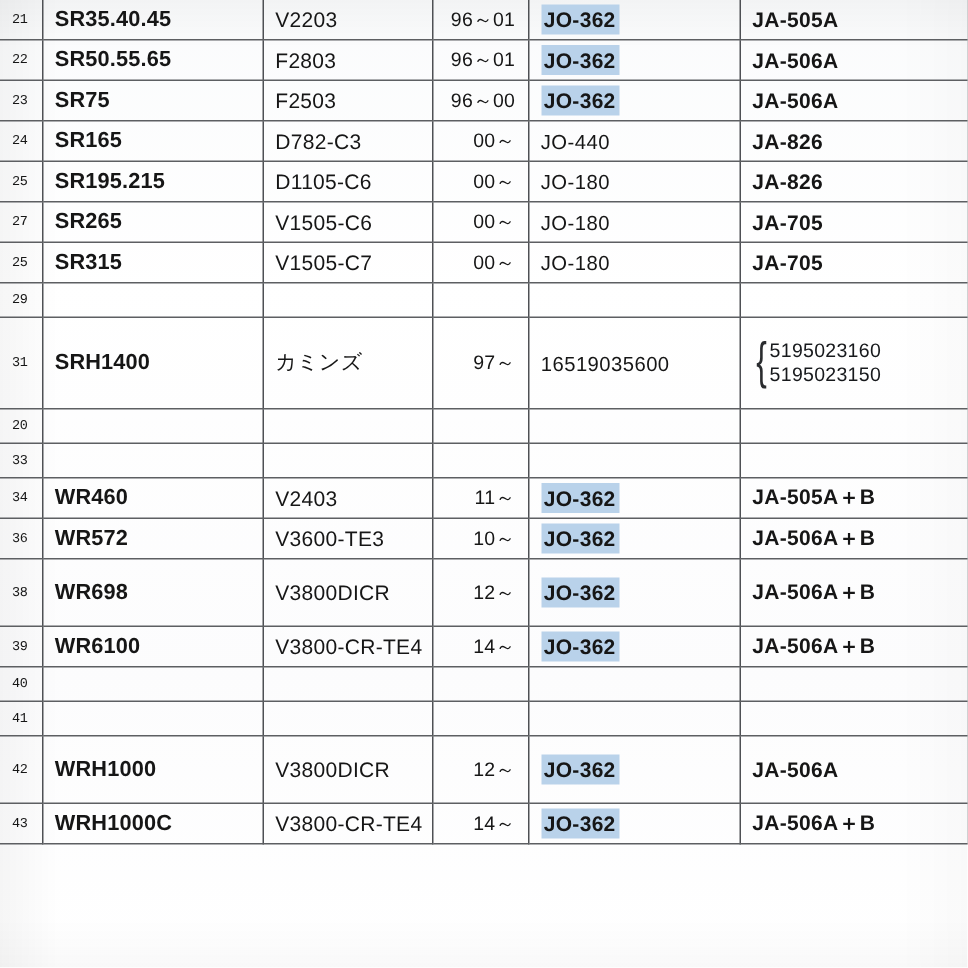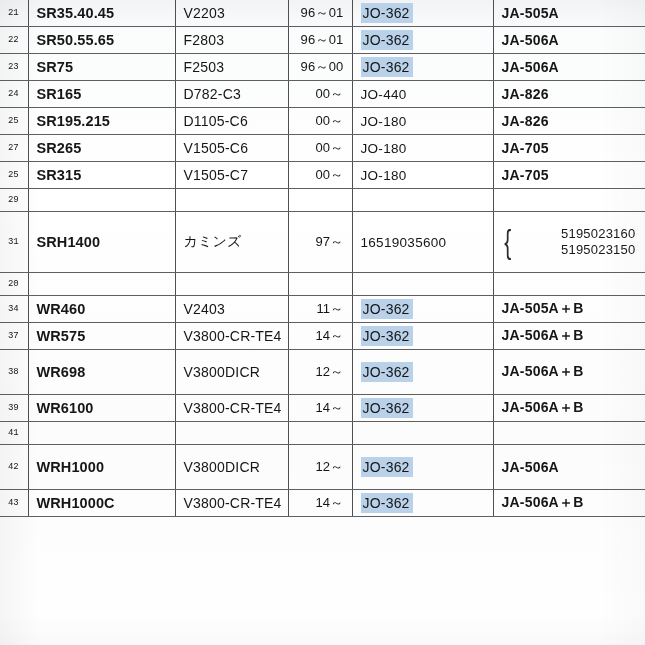--- a/index.html
+++ b/index.html
@@ -88,21 +88,21 @@
   }
   td.year {
     font-size: 13px;
     color: #3c3e41;
     text-align: right;
     letter-spacing: 0.2px;
     margin-left: 28px;
   }
   td.oil {
     font-size: 14px;
-    font-weight: normal;
+    font-weight: bold;
     color: #13171c;
     letter-spacing: 0.2px;
   }
   td.air {
     font-size: 14px;
     font-weight: bold;
     color: #0d0d0d;
     letter-spacing: 0.2px;
     border-right: none;
   }
@@ -144,21 +144,20 @@
     margin-right: -4px;
   }
   .braced .vals {
     display: flex;
     flex-direction: column;
     line-height: 1.22;
     font-size: 13px;
     font-weight: normal;
     color: #17191c;
     letter-spacing: 0.2px;
-    margin-left: 48px;
   }
   .jp {
     font-family: "DejaVu Sans", "Liberation Sans", sans-serif;
     font-size: 14px;
     letter-spacing: 1px;
     color: #2b2d30;
   }
   td.oil.plain { font-weight: normal; font-size: 13.5px; color: #17191c; letter-spacing: 0.3px;}
 </style>
 </head>
@@ -256,53 +255,69 @@
           </td>
         </tr>
         <tr class="empty">
           <td class="rownum">20</td>
           <td class="model"></td>
           <td class="engine"></td>
           <td class="year"></td>
           <td class="oil plain"></td>
           <td class="air"></td>
         </tr>
+        <tr class="empty">
+          <td class="rownum">33</td>
+          <td class="model"></td>
+          <td class="engine"></td>
+          <td class="year"></td>
+          <td class="oil plain"></td>
+          <td class="air"></td>
+        </tr>
         <tr class="std">
           <td class="rownum">34</td>
           <td class="model">WR460</td>
           <td class="engine">V2403</td>
           <td class="year">11～</td>
           <td class="oil"><span class="hl" style="background: rgb(185, 210, 234);">JO-362</span></td>
           <td class="air">JA-505A＋B</td>
         </tr>
         <tr class="std">
-          <td class="rownum">37</td>
-          <td class="model">WR575</td>
-          <td class="engine">V3800-CR-TE4</td>
-          <td class="year">14～</td>
+          <td class="rownum">36</td>
+          <td class="model">WR572</td>
+          <td class="engine">V3600-TE3</td>
+          <td class="year">10～</td>
           <td class="oil"><span class="hl" style="background: rgb(185, 210, 234);">JO-362</span></td>
           <td class="air">JA-506A＋B</td>
         </tr>
         <tr class="tall">
           <td class="rownum">38</td>
           <td class="model">WR698</td>
           <td class="engine">V3800DICR</td>
           <td class="year">12～</td>
           <td class="oil"><span class="hl" style="background: rgb(185, 210, 234);">JO-362</span></td>
           <td class="air">JA-506A＋B</td>
         </tr>
         <tr class="std">
           <td class="rownum">39</td>
           <td class="model">WR6100</td>
           <td class="engine">V3800-CR-TE4</td>
           <td class="year">14～</td>
           <td class="oil"><span class="hl" style="background: rgb(185, 210, 234);">JO-362</span></td>
           <td class="air">JA-506A＋B</td>
         </tr>
         <tr class="empty">
+          <td class="rownum">40</td>
+          <td class="model"></td>
+          <td class="engine"></td>
+          <td class="year"></td>
+          <td class="oil plain"></td>
+          <td class="air"></td>
+        </tr>
+        <tr class="empty">
           <td class="rownum">41</td>
           <td class="model"></td>
           <td class="engine"></td>
           <td class="year"></td>
           <td class="oil plain"></td>
           <td class="air"></td>
         </tr>
         <tr class="tall">
           <td class="rownum">42</td>
           <td class="model">WRH1000</td>

